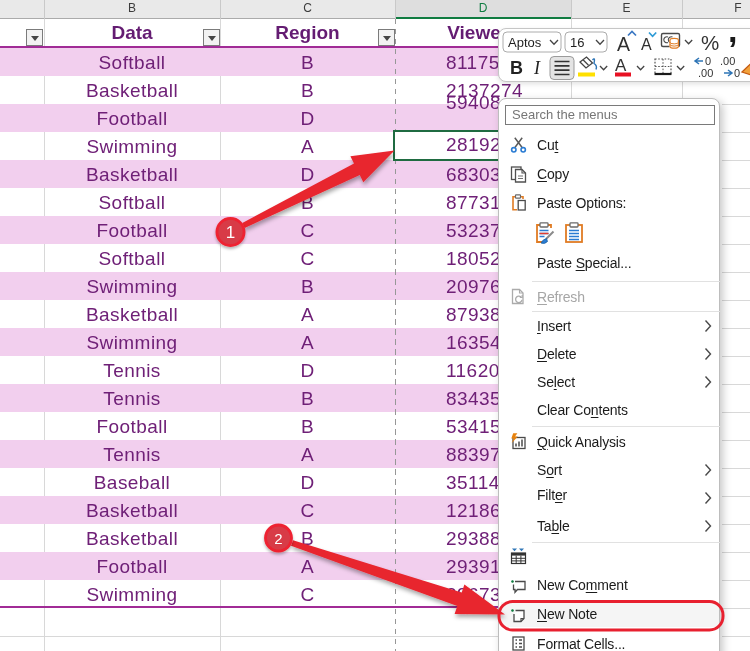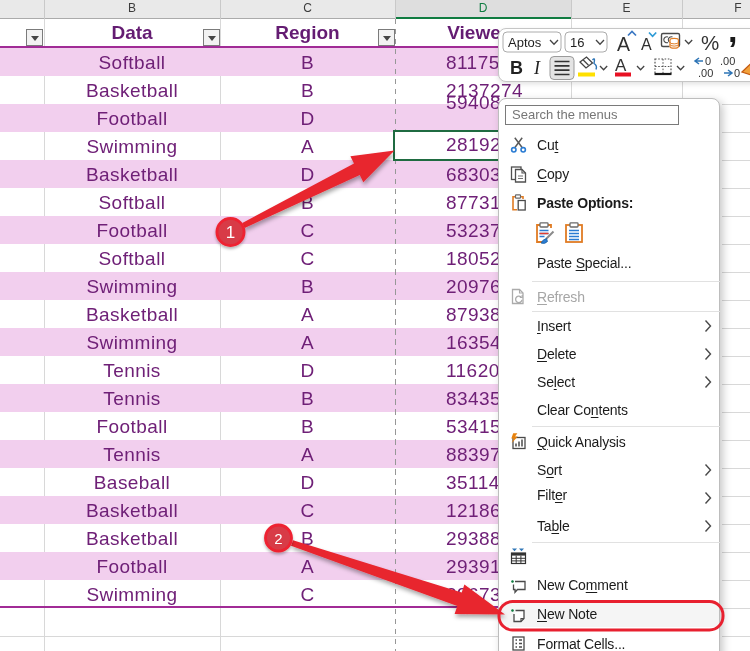--- a/index.html
+++ b/index.html
@@ -22,21 +22,21 @@
 #topborder{position:absolute;left:0;top:45.5px;width:571px;height:2px;background:#A12B96;z-index:4}
 #botborder{position:absolute;left:0;top:606px;width:571px;height:2px;background:#A12B96;z-index:4}
 #dashline{position:absolute;left:394.5px;top:19px;width:1px;height:632px;z-index:4;
   background:repeating-linear-gradient(to bottom,#979797 0 5.5px,transparent 5.5px 10px)}
 #selcell{position:absolute;left:393px;top:129.5px;width:178px;height:31px;border:2.5px solid #1F6B41;box-sizing:border-box;z-index:4;background:#fff}
 #selnum{position:absolute;left:446px;top:131px;z-index:5;color:#6F2077;font-size:19px;line-height:28.5px;letter-spacing:0.45px}
 
 #mtb{position:absolute;left:498px;top:27.5px;width:262px;height:54.5px;background:#fff;border:1px solid #C6C6C6;border-radius:8px;box-sizing:border-box;z-index:10;box-shadow:0 2px 5px rgba(0,0,0,.12)}
 
 #menu{position:absolute;left:497.5px;top:97.5px;width:222.5px;height:580px;background:#fff;border:1px solid #BDBDBD;border-radius:8px;box-sizing:border-box;z-index:9;box-shadow:3px 3px 9px rgba(0,0,0,.22)}
-#search{position:absolute;left:6.5px;top:6.5px;width:174px;height:20px;border:1px solid #7a7a7a;box-sizing:border-box;font-size:13px;color:#767676;line-height:18px;padding-left:6px}
+#search{position:absolute;left:6.5px;top:6.5px;width:210px;height:20px;border:1px solid #7a7a7a;box-sizing:border-box;font-size:13px;color:#767676;line-height:18px;padding-left:6px}
 .mi{position:absolute;left:38.5px;font-size:14px;letter-spacing:-0.18px;color:#1b1b1b;white-space:nowrap;height:28px;line-height:28px}
 .mic{position:absolute;left:12px;width:17px;height:17px}
 .sep{position:absolute;left:33px;width:188px;height:1px;background:#E1E1E1}
 .car{position:absolute;left:205px;width:8px;height:28px}
 .mi u{text-decoration-thickness:1px;text-underline-offset:1.8px}
 
 #anno{position:absolute;left:0;top:0;z-index:20}
 </style></head><body>
 <div id="app">
 
@@ -218,21 +218,21 @@
         <circle cx="3.8" cy="12.8" r="2.2" fill="none" stroke="#2B7CD3" stroke-width="1.6"></circle>
         <circle cx="13.2" cy="12.8" r="2.2" fill="none" stroke="#2B7CD3" stroke-width="1.6"></circle>
       </svg>
 <div class="mi" style="top:61.5px"><u>C</u>opy</div>
 <svg class="mic" style="left:11px;top:67.0px" viewBox="0 0 17 17">
         <rect x="1.5" y="1" width="9.5" height="12.5" fill="#fff" stroke="#505050" stroke-width="1.3"></rect>
         <path d="M5.5 3.5 h6.5 l3.5 3.5 v9 h-10 z" fill="#fff" stroke="#505050" stroke-width="1.3"></path>
         <path d="M12 3.5 v3.5 h3.5" fill="none" stroke="#505050" stroke-width="1.1"></path>
         <path d="M8 10 h5 M8 12.5 h5" stroke="#707070" stroke-width="1"></path>
       </svg>
-<div class="mi" style="top:90px;font-weight:bold">Paste Options:</div>
+<div class="mi" style="top:90px;font-weight:normal">Paste Options:</div>
 <svg class="mic" style="left:11px;top:95.5px" viewBox="0 0 17 17">
         <path d="M13 5 v-2.2 h-10 v13 h4" fill="none" stroke="#E07C24" stroke-width="1.6"></path>
         <rect x="5.5" y="0.8" width="5" height="3.4" rx="0.7" fill="#fff" stroke="#6a6a6a" stroke-width="1.2"></rect>
         <rect x="8.2" y="6.5" width="7" height="9.5" fill="#fff" stroke="#4a4a4a" stroke-width="1.3"></rect>
       </svg>
 <div class="mi" style="top:150px">Paste <u>S</u>pecial...</div>
 <div class="mi" style="top:184px;color:#A6A6A6"><u>R</u>efresh</div>
 <svg class="mic" style="left:11px;top:189.5px" viewBox="0 0 17 17">
         <path d="M2.5 1.5 h7 l3.5 3.5 v10.5 h-10.5 z" fill="#fff" stroke="#ABABAB" stroke-width="1.3"></path>
         <path d="M9.5 1.5 v3.5 h3.5" fill="none" stroke="#ABABAB" stroke-width="1.1"></path>

